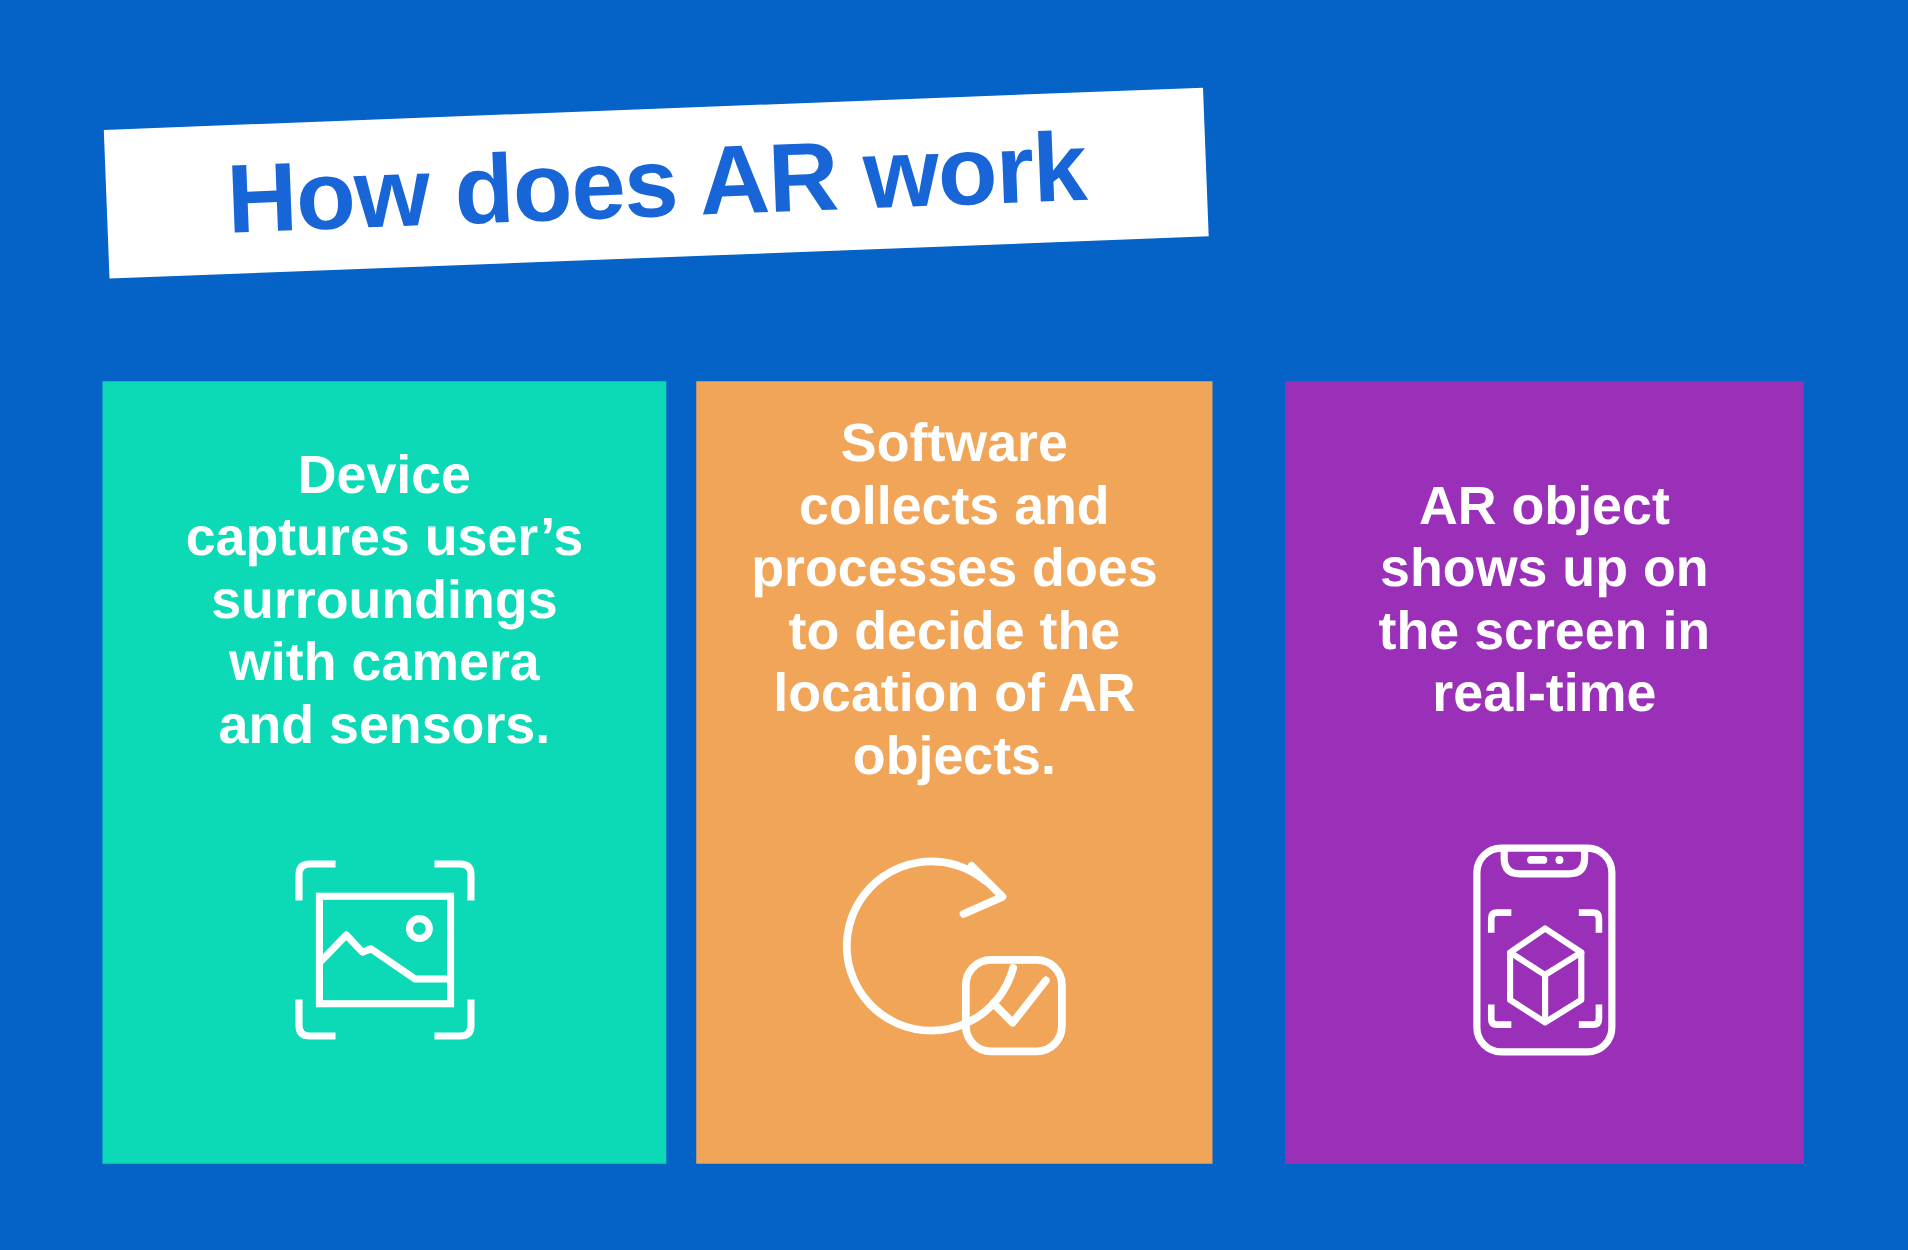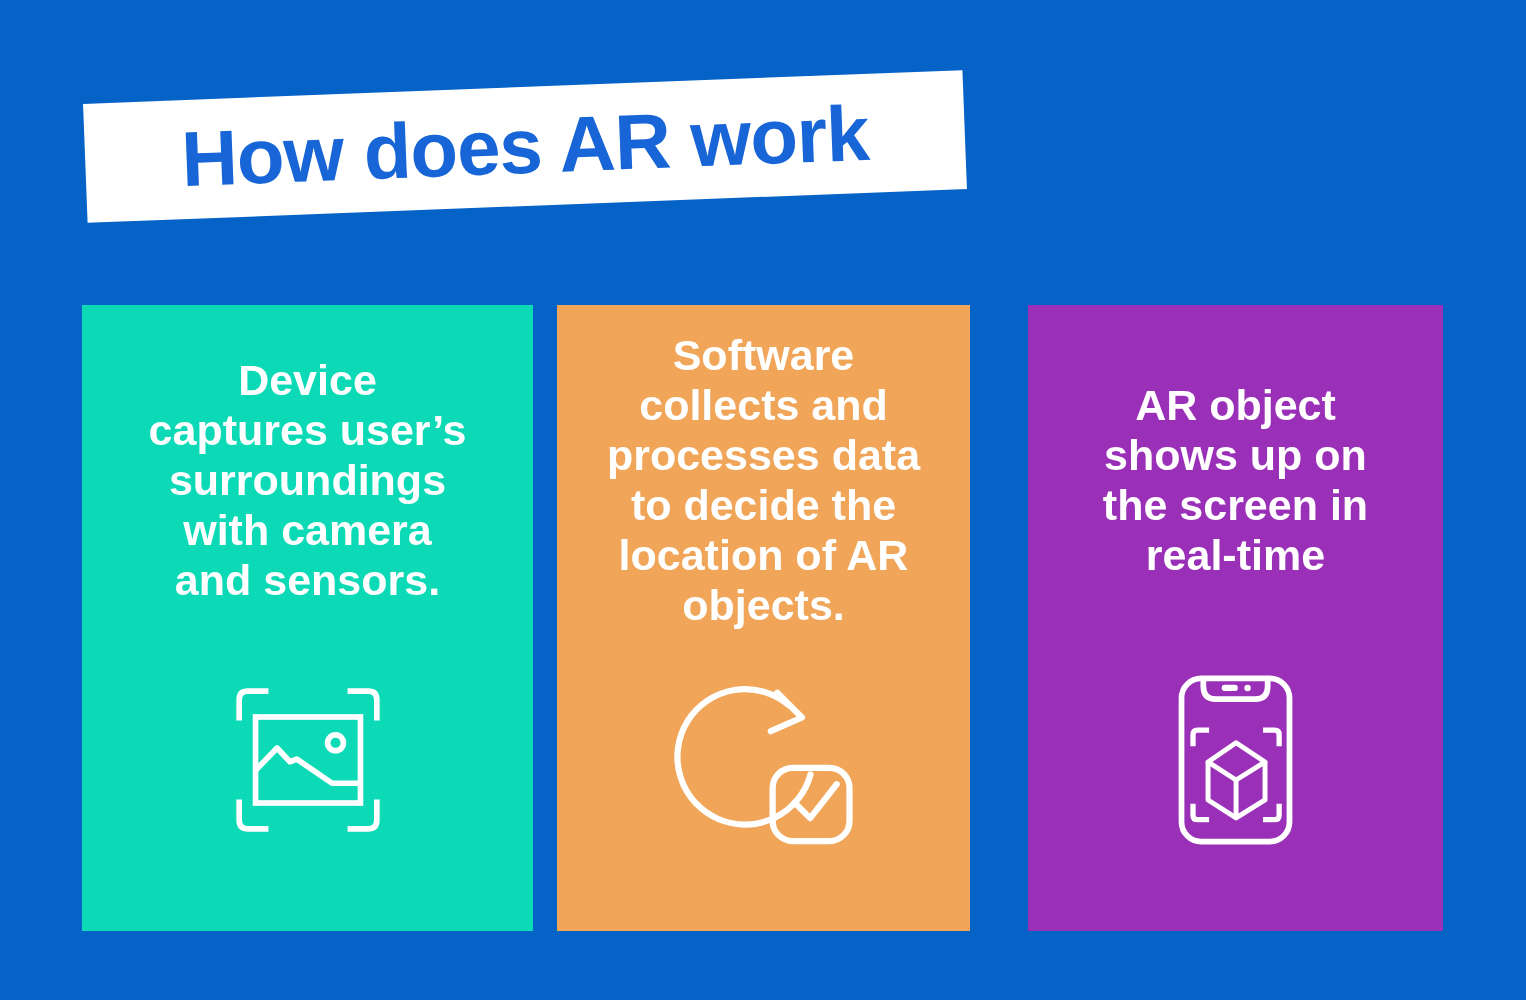--- a/index.html
+++ b/index.html
@@ -84,21 +84,21 @@
         <rect x="19.5" y="25" width="61" height="50"></rect>
         <circle cx="66" cy="40" r="4.6"></circle>
         <polyline points="19.5 56, 32 43, 39.5 51, 43.5 49.5, 64 63.5, 80.5 63.5" stroke-linejoin="round"></polyline>
       </svg>
     </div>
   </section>
 
   <section class="card card-1" style="background-color: rgb(240, 165, 88);">
     <div class="card-text" style="color: rgb(255, 255, 255);">Software
 collects and
-processes data
+processes does
 to decide the
 location of AR
 objects.</div>
     <div class="card-icon">
       <svg width="183" height="183" viewBox="0 0 100 100" fill="none" stroke="#ffffff" stroke-width="3.4" stroke-linecap="round" stroke-linejoin="round" aria-hidden="true">
         <path d="M75.7 57.6 A37 37 0 1 1 63.8 19.7"></path>
         <polyline points="57.5 13, 71 26.5, 54 34"></polyline>
         <rect x="55" y="54" width="42" height="40" rx="11"></rect>
         <polyline points="67 73, 75.5 81.5, 90 63"></polyline>
       </svg>

